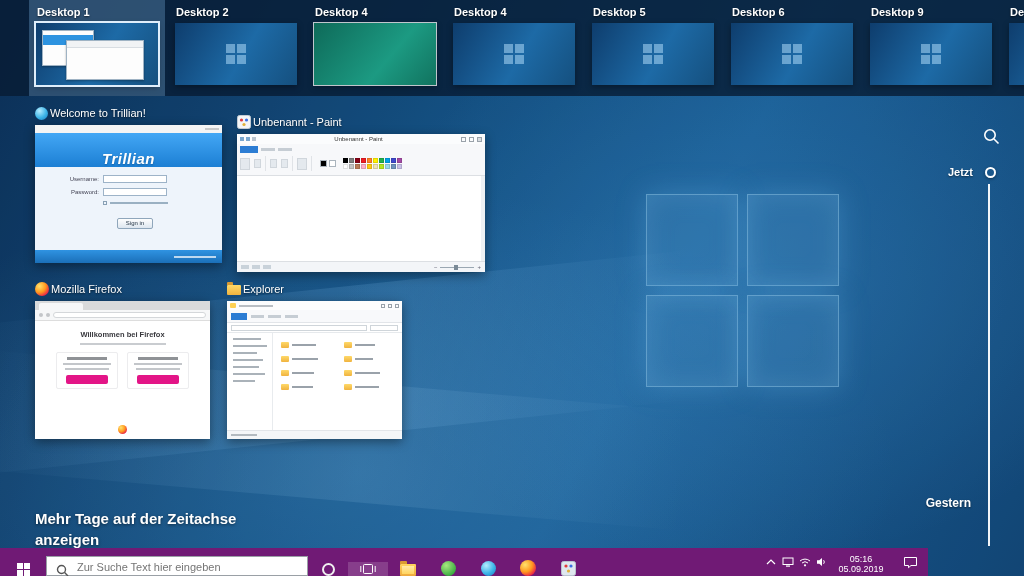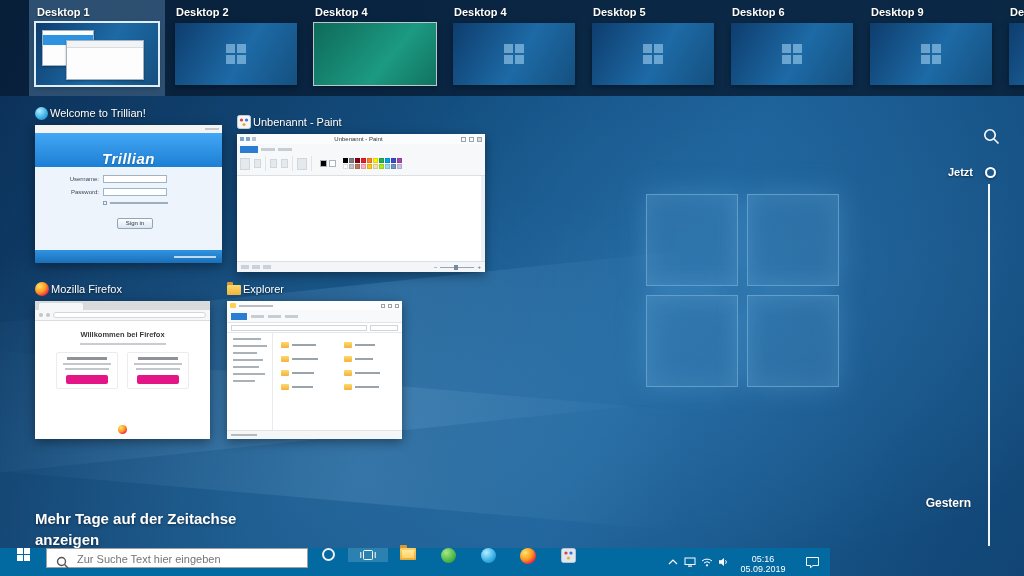--- a/index.html
+++ b/index.html
@@ -149,21 +149,21 @@
 
   
   .tl-search{position:absolute;right:24px;top:128px;cursor:pointer}
   .tl-now{position:absolute;right:51px;top:166px;font-size:11px;font-weight:bold;color:#fff;text-shadow:0 1px 2px rgba(0,0,0,.5)}
   .tl-knob{position:absolute;right:28px;top:167px;width:11px;height:11px;border:2px solid #fff;border-radius:50%;box-shadow:0 1px 3px rgba(0,0,0,.4);cursor:pointer}
   .tl-line{position:absolute;right:34px;top:184px;width:2px;height:362px;background:rgba(255,255,255,.95);cursor:pointer}
   .tl-yesterday{position:absolute;right:53px;top:496px;font-size:12px;font-weight:bold;color:#fff;text-shadow:0 1px 2px rgba(0,0,0,.5)}
   .more-days{position:absolute;left:35px;top:508px;width:250px;font-size:15px;font-weight:bold;color:#fff;line-height:21px;text-shadow:0 1px 3px rgba(0,0,0,.5);cursor:pointer}
 
   
-  .taskbar{position:absolute;left:0;bottom:0;width:830px;height:28px;background:#0369a1;display:flex;align-items:flex-start}
+  .taskbar{position:absolute;left:0;bottom:0;width:928px;height:28px;background:#701a75;display:flex;align-items:flex-end}
   .tb-start{width:46px;display:flex;align-items:center;justify-content:center;cursor:pointer}
   .start-logo{display:grid;grid-template-columns:6px 6px;grid-template-rows:6px 6px;gap:1px}
   .start-logo span{background:#fff;display:block}
   .tb-search{position:relative;width:262px;background:#fff;border:1px solid #9aa0a6}
   .tb-search svg{position:absolute;left:9px;top:7px}
   .tb-search input{border:0;outline:0;width:100%;height:100%;padding-left:30px;font-size:11px;color:#444;background:transparent;font-family:inherit}
   .tb-btn{width:40px;display:flex;align-items:center;justify-content:center;cursor:pointer}
   .tb-btn.active{background:rgba(255,255,255,.16)}
   .cortana{width:13px;height:13px;border:2px solid #f0f0f0;border-radius:50%}
   .tb-folder{width:16px;height:12px;position:relative;background:linear-gradient(#ffd45e,#eda93c);border-radius:1px}

